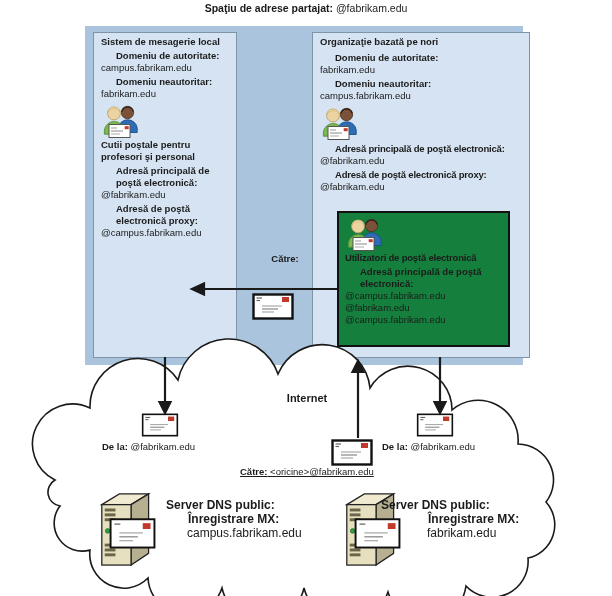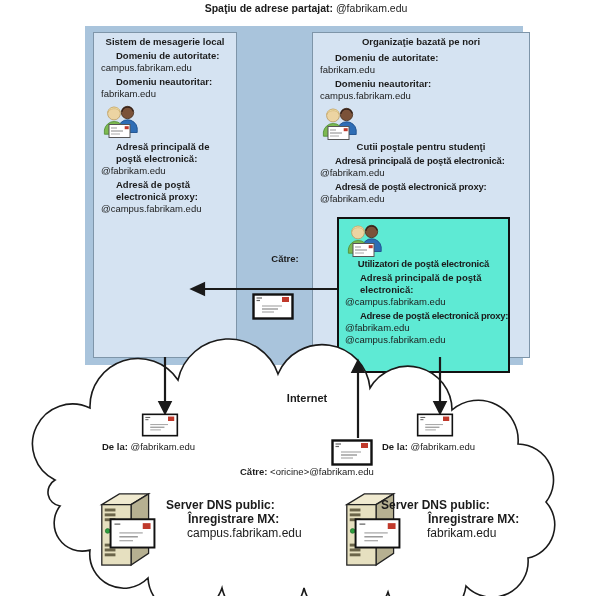--- a/index.html
+++ b/index.html
@@ -8,35 +8,35 @@
   .abs{position:absolute;}
   .b{font-weight:bold;}
   .t95{font-size:9.5px;line-height:1.26;}
   #title{top:2px;left:0;width:612px;text-align:center;font-size:10.5px;}
   
   #outer{left:85px;top:26px;width:438px;height:339px;background:#a9c4dc;}
   .sysbox{background:#d5e3f2;border:1px solid #7e95a9;box-sizing:border-box;}
   #leftbox{left:93px;top:32px;width:144px;height:326px;}
   #rightbox{left:312px;top:32px;width:218px;height:326px;}
   .boxflow{padding:3px 7px 0 7px;}
-  .bx-title{text-align:center;font-weight:bold;margin-bottom:2px;}
+  .bx-title{font-weight:bold;margin-bottom:2px;}
   .lbl{font-weight:bold;margin-top:2px;padding-left:15px;}
   .iconrow{text-align:center;margin-top:3px;line-height:0;}
   .nw{white-space:nowrap;letter-spacing:-0.2px;}
-  #innerbox{left:337px;top:217px;width:173px;height:156px;background:#5eead4;
+  #innerbox{left:337px;top:211px;width:173px;height:136px;background:#15803d;
             border:2.5px solid #111;box-sizing:border-box;}
   #innerbox .boxflow{padding:2px 6px 0 6px;}
   
   #catre-label{left:240px;top:253px;width:90px;text-align:center;font-weight:bold;}
   #oricine-line{left:140px;top:266px;width:192px;text-align:right;}
   
   #internet-label{left:262px;top:392px;width:90px;text-align:center;font-weight:bold;font-size:11px;}
   #from-left{left:102px;top:441px;}
   #from-right{left:382px;top:441px;}
-  #to-center{left:240px;top:466px;}
+  #to-center{left:240px;top:466px;text-decoration:underline;}
   .srvline{position:absolute;font-size:12px;line-height:1.2;}
   svg{display:block;}
   #overlay{left:0;top:0;}
 </style>
 </head>
 <body>
 
 <svg aria-hidden="true" style="position:absolute;width:0;height:0;overflow:hidden">
   <defs>
     <symbol id="people" viewBox="0 0 40 36">
@@ -93,58 +93,57 @@
       <div class="bx-title">Sistem de mesagerie local</div>
       <div class="lbl">Domeniu de autoritate:</div>
       <div>campus.fabrikam.edu</div>
       <div class="lbl">Domeniu neautoritar:</div>
       <div>fabrikam.edu</div>
       <div class="iconrow">
           <svg width="40" height="36">
             <use href="#people"></use>
           </svg>
         </div>
+      <div class="bx-title">Cutii poştale pentru profesori şi personal</div>
       <div class="lbl">Adresă principală de poştă electronică:</div>
       <div>@fabrikam.edu</div>
       <div class="lbl">Adresă de poştă electronică proxy:</div>
       <div>@campus.fabrikam.edu</div>
     </div>
   </div>
 
   <div id="rightbox" class="abs sysbox t95">
     <div class="boxflow">
       <div class="bx-title" style="margin-bottom:4px;">Organizaţie bazată pe nori</div>
       <div class="lbl">Domeniu de autoritate:</div>
       <div>fabrikam.edu</div>
       <div class="lbl">Domeniu neautoritar:</div>
       <div>campus.fabrikam.edu</div>
       <div class="iconrow">
           <svg width="40" height="36">
             <use href="#people"></use>
           </svg>
         </div>
-      <div class="bx-title">Cutii poştale pentru studenţi</div>
       <div class="lbl nw">Adresă principală de poştă electronică:</div>
       <div>@fabrikam.edu</div>
       <div class="lbl nw">Adresă de poştă electronică proxy:</div>
       <div>@fabrikam.edu</div>
     </div>
   </div>
 
   <div id="innerbox" class="abs t95">
     <div class="boxflow">
       <div class="iconrow" style="margin-top:1px;">
           <svg width="40" height="36">
             <use href="#people"></use>
           </svg>
         </div>
       <div class="bx-title nw">Utilizatori de poştă electronică</div>
       <div class="lbl">Adresă principală de poştă electronică:</div>
       <div>@campus.fabrikam.edu</div>
-      <div class="lbl nw" style="letter-spacing:-0.3px;">Adrese de poştă electronică proxy:</div>
       <div>@fabrikam.edu</div>
       <div>@campus.fabrikam.edu</div>
     </div>
   </div>
 
   <div id="catre-label" class="abs t95">Către:</div>
 
   <svg id="overlay" class="abs" width="612" height="596">
     <path d="M 55 480
          a 40 40 0 0 1 35 -72

